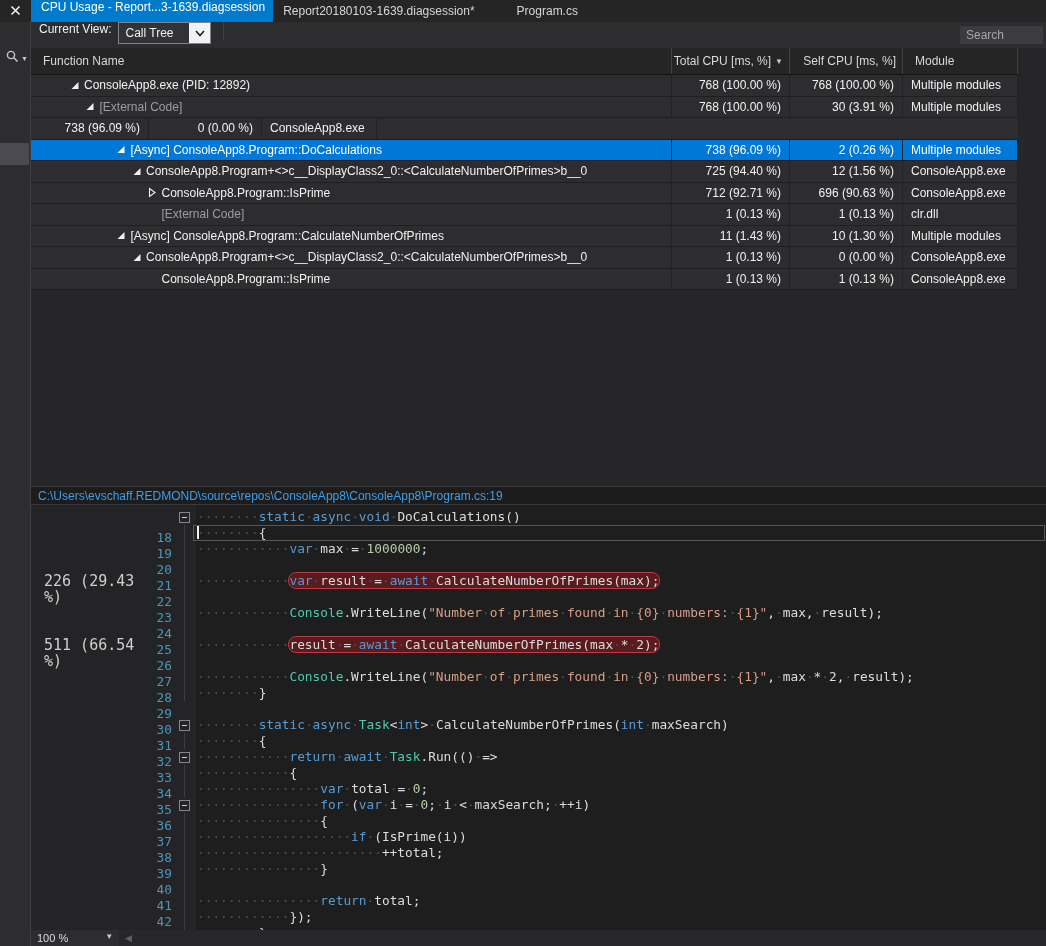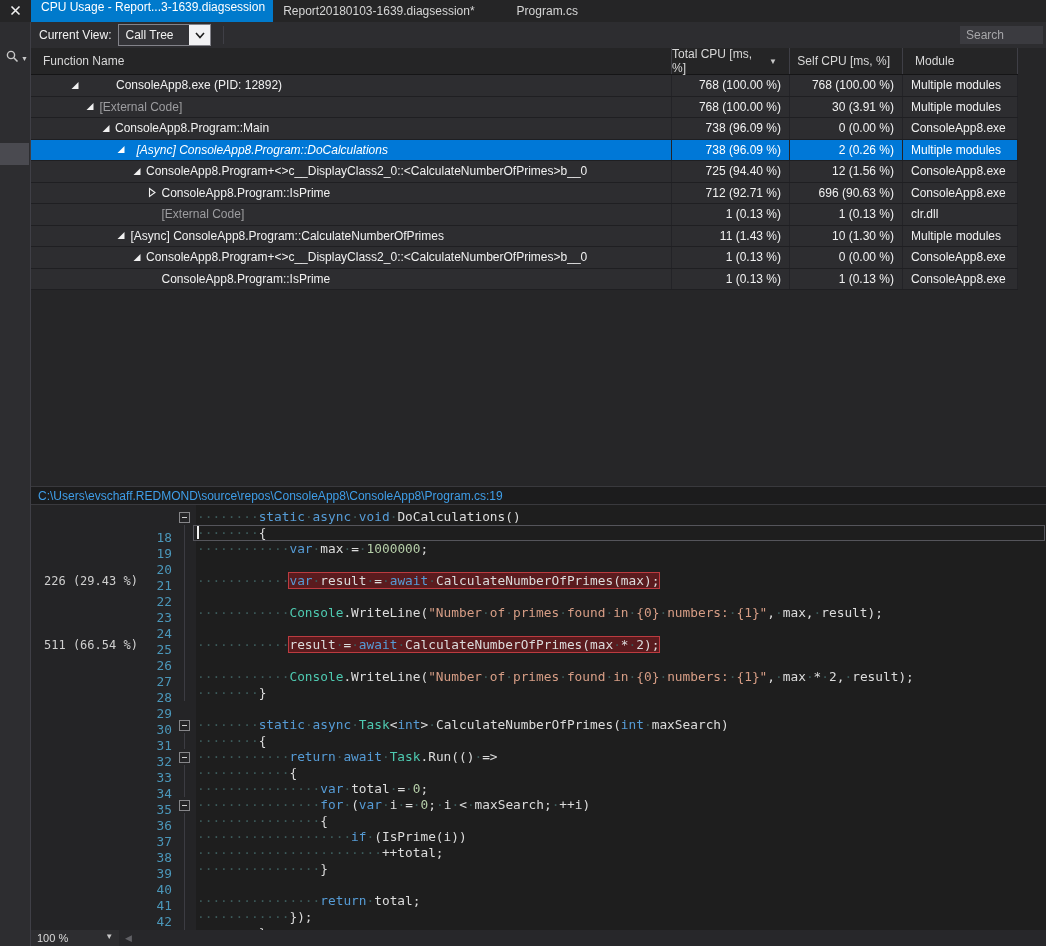--- a/index.html
+++ b/index.html
@@ -10,58 +10,58 @@
   #strip-block{position:absolute;left:0;top:121px;width:29px;height:22px;background:#4a4a50;}
   .strip-ico{position:absolute;}
   
   #tabbar{position:absolute;left:0;top:0;right:0;height:22px;background:#252526;display:flex;align-items:stretch;}
   #tab-strip-close{width:31px;display:flex;align-items:center;justify-content:center;}
   .tab{display:flex;align-items:center;padding:0 10px;font-size:12px;color:#d6d6d6;white-space:nowrap;}
   .tab.active{background:#007acc;color:#fff;gap:7px;padding:0 8px 0 10px;flex-direction:column;}
   .tab:nth-child(4){margin-left:22px;}
   .tab .ico{display:flex;align-items:center;}
   
-  #toolbar{position:absolute;left:31px;top:22px;right:0;height:26px;background:#2d2d30;display:flex;align-items:center;}
+  #toolbar{position:absolute;left:31px;top:22px;right:0;height:26px;background:#2d2d30;display:flex;}
   #cv-label{margin-left:8px;font-size:12px;color:#f1f1f1;}
   #combo{margin-left:7px;display:flex;height:20px;border:1px solid #83838a;background:#333337;}
   #combo-value{width:64px;font-size:12px;color:#f1f1f1;display:flex;align-items:center;padding-left:6px;}
   #combo-btn{width:21px;background:#f2f2f4;display:flex;align-items:center;justify-content:center;}
   #tb-sep{width:1px;height:18px;background:#3f3f46;margin-left:12px;}
   #search-box{position:absolute;right:3px;top:4px;width:77px;height:18px;background:#3b3b40;border:none;outline:none;
               color:#d0d0d0;font-size:12px;padding:0 0 0 6px;font-family:"Liberation Sans",sans-serif;}
   #search-box::placeholder{color:#a6a6a9;opacity:1;}
   
   #grid{position:absolute;left:31px;top:48px;width:987px;font-size:12px;}
   #grid-header{display:flex;height:26px;background:#252526;border-bottom:1px solid #151516;color:#d8d8d8;}
   .hcell{display:flex;align-items:center;border-right:1px solid #3f3f46;box-sizing:border-box;}
-  .hcell.r{justify-content:flex-end;padding-right:12px;}
+  .hcell.r{justify-content:flex-end;padding-right:6px;}
   .sort-glyph{font-size:8px;margin-left:4px;color:#c8c8c8;}
   .grow{display:flex;height:21.5px;background:#2d2d30;border-bottom:1px solid #1f1f22;box-sizing:border-box;}
   .grow.sel{background:#0078d7;color:#fff;}
   .gcell{display:flex;align-items:center;border-right:1px solid #232327;box-sizing:border-box;overflow:hidden;white-space:nowrap;}
   .gcell.r{justify-content:flex-end;padding-right:8px;}
   .gcell.mod{padding-left:8px;}
   .name-dim{color:#9d9da0;}
   .tglyph{width:15px;display:inline-flex;justify-content:center;align-items:center;flex:none;}
   
   #pathbar{position:absolute;left:31px;top:486px;right:0;height:17px;background:#1c1c1d;
            border-top:1px solid #39393d;border-bottom:1px solid #39393d;display:flex;align-items:center;}
   #pathbar span{margin-left:7px;font-size:12px;color:#3f9ee8;white-space:nowrap;}
   #editor{position:absolute;left:31px;top:505px;right:0;bottom:16px;background:#1e1e1e;overflow:hidden;
           font-family:"DejaVu Sans Mono",monospace;font-size:12.8px;}
   #gutter-bg{position:absolute;left:0;top:0;bottom:0;width:165px;background:#242426;}
   #lines{position:absolute;left:0;top:4px;right:0;}
   .cl{display:flex;height:16px;line-height:16px;position:relative;}
-  .cl-ann{width:114px;flex:none;padding-left:13px;box-sizing:border-box;color:#cfcfcf;font-size:12px;}
+  .cl-ann{width:114px;flex:none;padding-left:13px;box-sizing:border-box;color:#cfcfcf;font-size:15px;}
   .cl-num{width:27px;flex:none;text-align:right;color:#4b97ba;margin-top:21px;}
   .cl-fold{width:24px;flex:none;display:flex;align-items:center;justify-content:center;}
   .cl-code{flex:1;white-space:pre;color:#dcdcdc;padding-left:1px;position:relative;}
   .ws{color:#3c5b5b;}
   .c-k{color:#569cd6;} .c-t{color:#4ec9b0;} .c-s{color:#d69d85;} .c-n{color:#b5cea8;} .c-p{color:#dcdcdc;}
-  .hlred{background:#5a1b1e;outline:1px solid #bc3b40;}
+  .hlred{background:#5a1b1e;outline:1px solid #bc3b40;border-radius:7px;}
   .curbox{position:absolute;left:162px;right:1px;top:0;bottom:0;border:1px solid #55555b;pointer-events:none;}
   .caret{display:inline-block;width:2px;height:13px;background:#f0f0f0;vertical-align:-2px;margin-right:-2px;}
   .vline{width:1px;height:16px;background:#3c3c42;}
   .fbox{width:9px;height:9px;border:1px solid #868689;background:#242426;position:relative;}
   .fbox::after{content:"";position:absolute;left:2px;right:2px;top:4px;height:1px;background:#cfcfcf;}
   
   #bottombar{position:absolute;left:31px;right:0;bottom:0;height:16px;background:#2d2d30;display:flex;align-items:center;}
   #zoomctl{width:88px;display:flex;align-items:flex-start;font-size:11px;color:#dcdcdc;gap:21px;}
   #zoomctl .zl{margin-left:6px;}
   #zoomctl .zchev{margin-left:16px;font-size:8px;color:#c8c8c8;}
@@ -140,21 +140,21 @@
         </div>
         <div class="hcell r" style="width: 113px;">
           <span>Self CPU [ms, %]</span>
         </div>
         <div class="hcell" style="width: 115px; padding-left: 12px;">
           <span>Module</span>
         </div>
       </div>
     <div id="grid-rows">
         <div class="grow">
-          <div class="gcell" style="width: 641px; padding-left: 36px; gap: 32px;">
+          <div class="gcell" style="width: 641px; padding-left: 36px;">
             <span class="tglyph">
               <svg width="10" height="11" viewBox="0 0 10 11">
                 <polygon points="8.5,2 8.5,9 1.5,9" fill="currentColor"></polygon>
               </svg>
             </span>
             <span style="margin-left: 2px;">ConsoleApp8.exe (PID: 12892)</span>
           </div>
           <div class="gcell r" style="width: 118px;">768 (100.00 %)</div>
           <div class="gcell r" style="width: 113px;">768 (100.00 %)</div>
           <div class="gcell mod" style="width: 115px;">Multiple modules</div>
@@ -166,40 +166,32 @@
                 <polygon points="8.5,2 8.5,9 1.5,9" fill="currentColor"></polygon>
               </svg>
             </span>
             <span class="name-dim" style="margin-left: 2px;">[External Code]</span>
           </div>
           <div class="gcell r" style="width: 118px;">768 (100.00 %)</div>
           <div class="gcell r" style="width: 113px;">30 (3.91 %)</div>
           <div class="gcell mod" style="width: 115px;">Multiple modules</div>
         </div>
         <div class="grow">
-          <div class="gcell" style="width: 641px; padding-left: 67px;">
-            <span class="tglyph">
-              <svg width="10" height="11" viewBox="0 0 10 11">
-                <polygon points="8.5,2 8.5,9 1.5,9" fill="currentColor"></polygon>
-              </svg>
-            </span>
-            <span style="margin-left: 2px;">ConsoleApp8.Program::Main</span>
-          </div>
           <div class="gcell r" style="width: 118px;">738 (96.09 %)</div>
           <div class="gcell r" style="width: 113px;">0 (0.00 %)</div>
           <div class="gcell mod" style="width: 115px;">ConsoleApp8.exe</div>
         </div>
         <div class="grow sel">
           <div class="gcell" style="width: 641px; padding-left: 82.5px;">
             <span class="tglyph">
               <svg width="10" height="11" viewBox="0 0 10 11">
                 <polygon points="8.5,2 8.5,9 1.5,9" fill="currentColor"></polygon>
               </svg>
             </span>
-            <span style="margin-left: 8px; font-style: italic;">[Async] ConsoleApp8.Program::DoCalculations</span>
+            <span style="margin-left: 2px;">[Async] ConsoleApp8.Program::DoCalculations</span>
           </div>
           <div class="gcell r" style="width: 118px;">738 (96.09 %)</div>
           <div class="gcell r" style="width: 113px;">2 (0.26 %)</div>
           <div class="gcell mod" style="width: 115px;">Multiple modules</div>
         </div>
         <div class="grow">
           <div class="gcell" style="width: 641px; padding-left: 98px;">
             <span class="tglyph">
               <svg width="10" height="11" viewBox="0 0 10 11">
                 <polygon points="8.5,2 8.5,9 1.5,9" fill="currentColor"></polygon>

